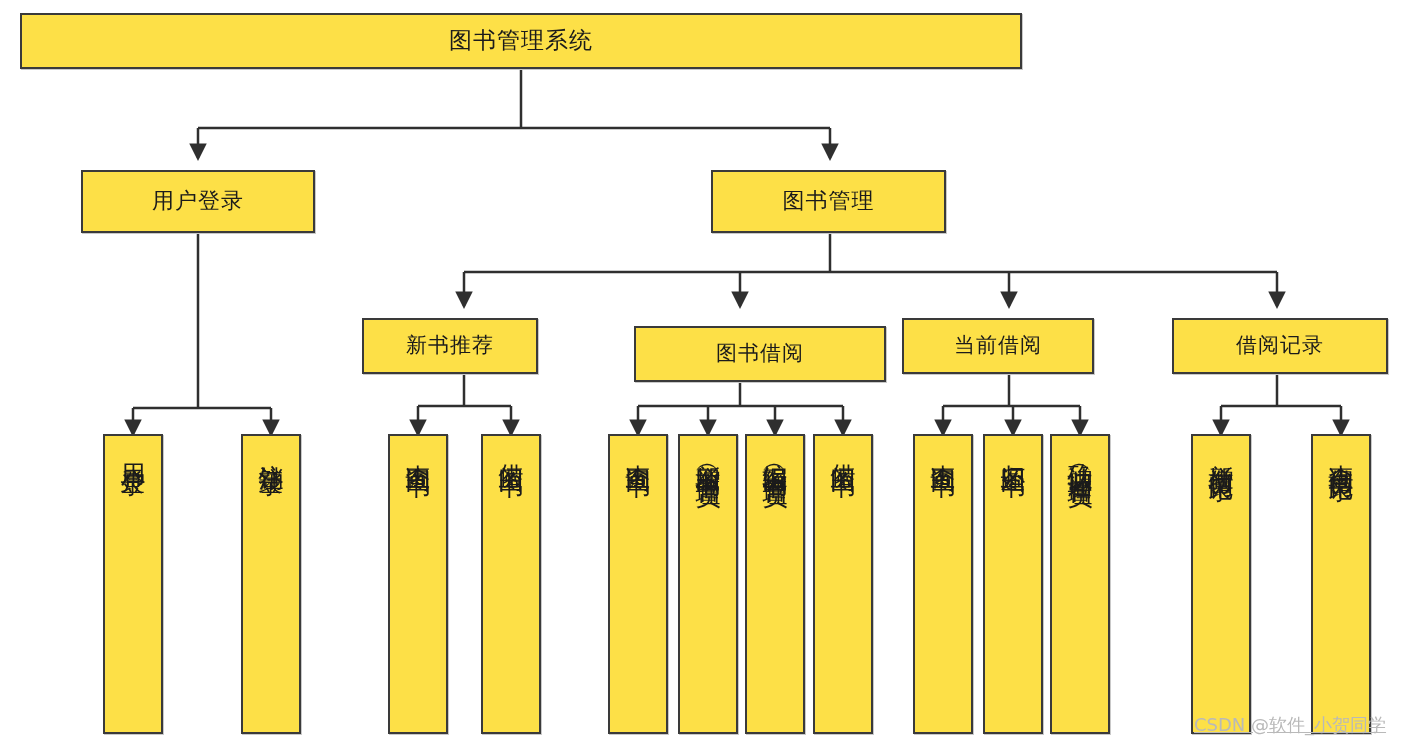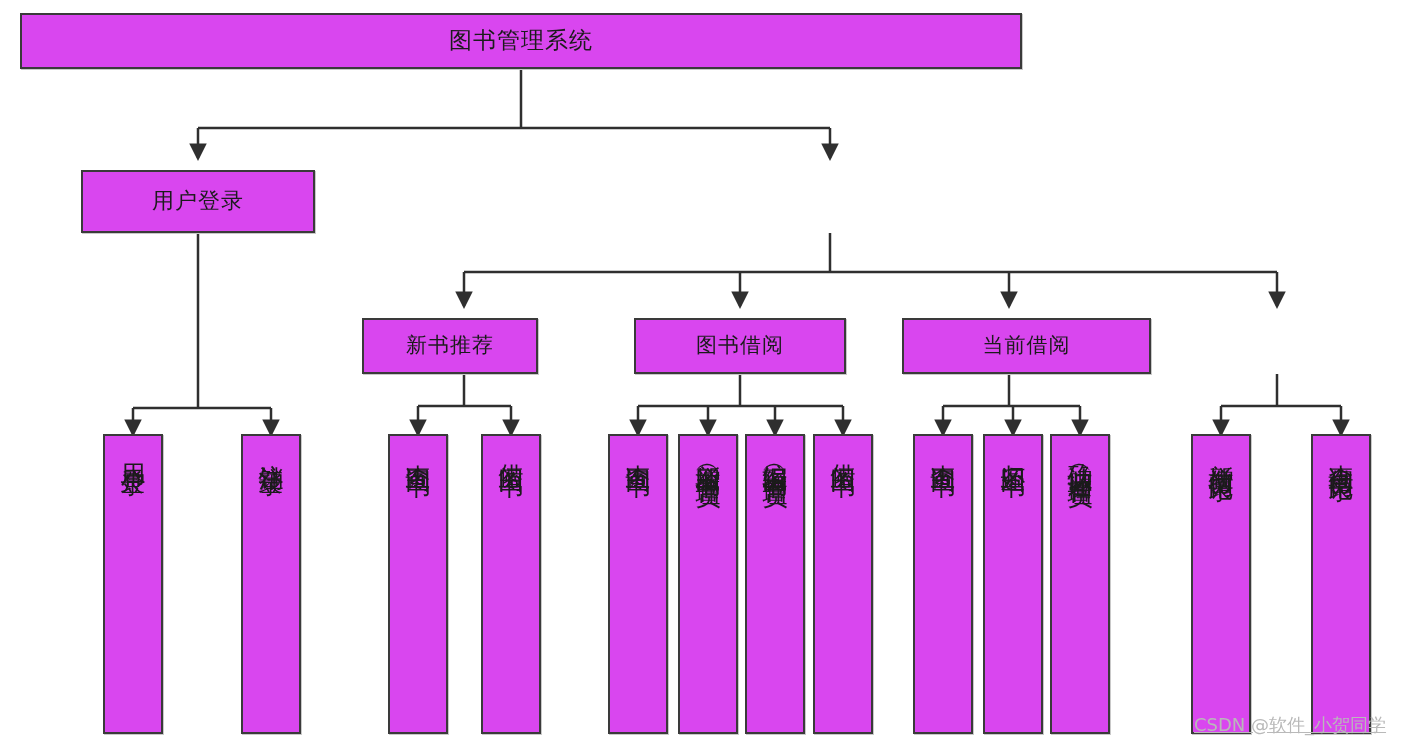--- a/index.html
+++ b/index.html
@@ -22,21 +22,21 @@
     position: absolute;
     left: 0;
     top: 0;
     width: 1405px;
     height: 747px;
     pointer-events: none;
   }
   .node {
     position: absolute;
     box-sizing: border-box;
-    background: #d946ef;
+    background: #fde047;
     border: 2px solid #3a3a3a;
     display: flex;
     align-items: center;
     justify-content: center;
     box-shadow: 1px 1px 0 #c9c9c9;
   }
   .node-label {
     color: #1b1b1b;
     letter-spacing: 1px;
     white-space: nowrap;
@@ -132,33 +132,39 @@
   </svg>
 
   <div class="node root" style="left:20px; top:13px; width:1002px; height:56px;">
     <span class="node-label">图书管理系统</span>
   </div>
 
   <div class="node mid" style="left:81px; top:170px; width:234px; height:63px;">
     <span class="node-label">用户登录</span>
   </div>
 
+  <div class="node mid" style="left:711px; top:170px; width:235px; height:63px;">
+    <span class="node-label">图书管理</span>
+  </div>
 
   <div class="node sub" style="left:362px; top:318px; width:176px; height:56px;">
     <span class="node-label">新书推荐</span>
   </div>
 
-  <div class="node sub" style="left:634px; top:318px; width:212px; height:56px;">
+  <div class="node sub" style="left:634px; top:326px; width:252px; height:56px;">
     <span class="node-label">图书借阅</span>
   </div>
 
-  <div class="node sub" style="left:902px; top:318px; width:249px; height:56px;">
+  <div class="node sub" style="left:902px; top:318px; width:192px; height:56px;">
     <span class="node-label">当前借阅</span>
   </div>
 
+  <div class="node sub" style="left:1172px; top:318px; width:216px; height:56px;">
+    <span class="node-label">借阅记录</span>
+  </div>
 
   <div class="node leaf" style="left:103px; top:434px; width:60px; height:300px;">
     <span class="node-label">用户登录</span>
   </div>
 
   <div class="node leaf" style="left:241px; top:434px; width:60px; height:300px;">
     <span class="node-label">注销登录</span>
   </div>
 
   <div class="node leaf" style="left:388px; top:434px; width:60px; height:300px;">

